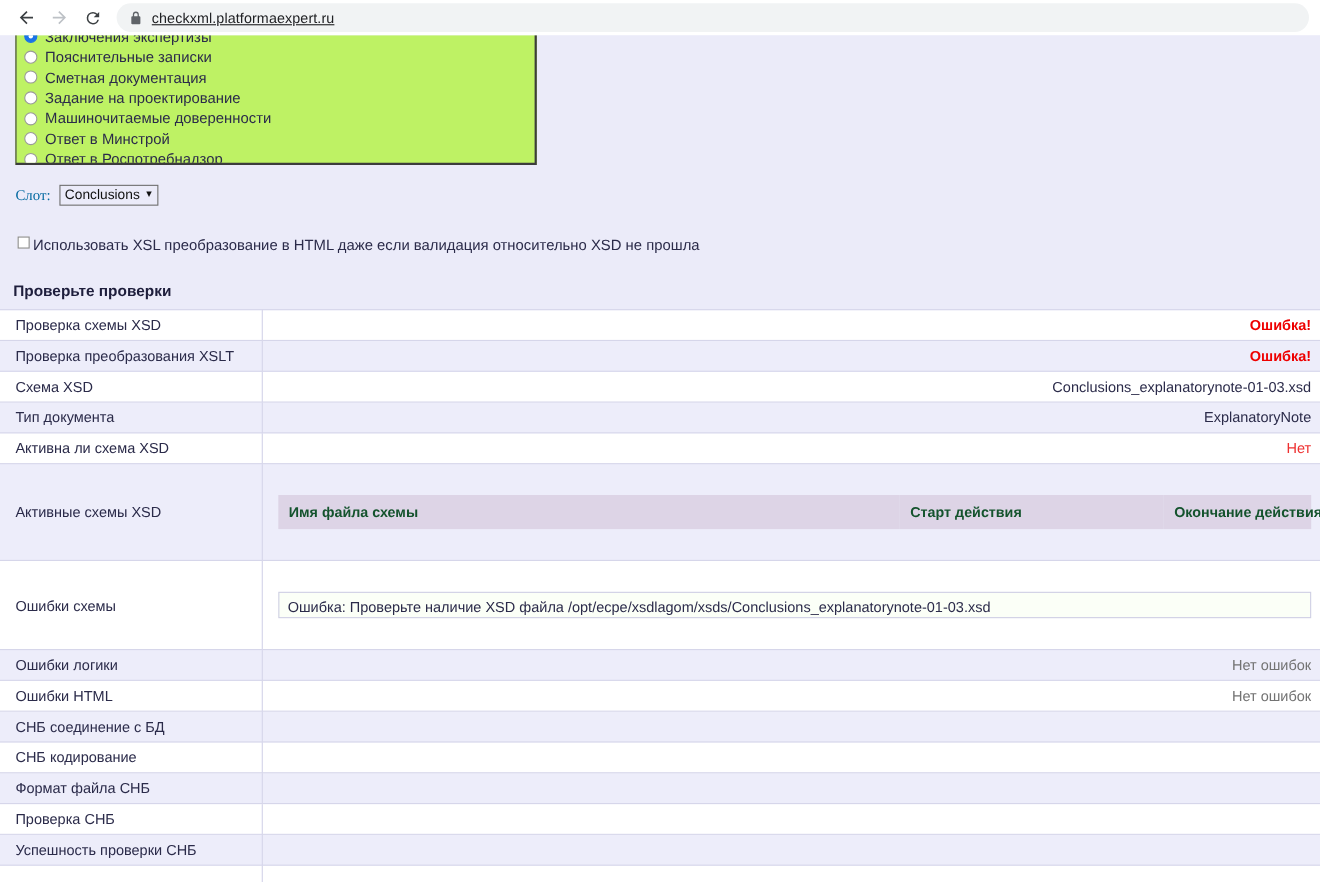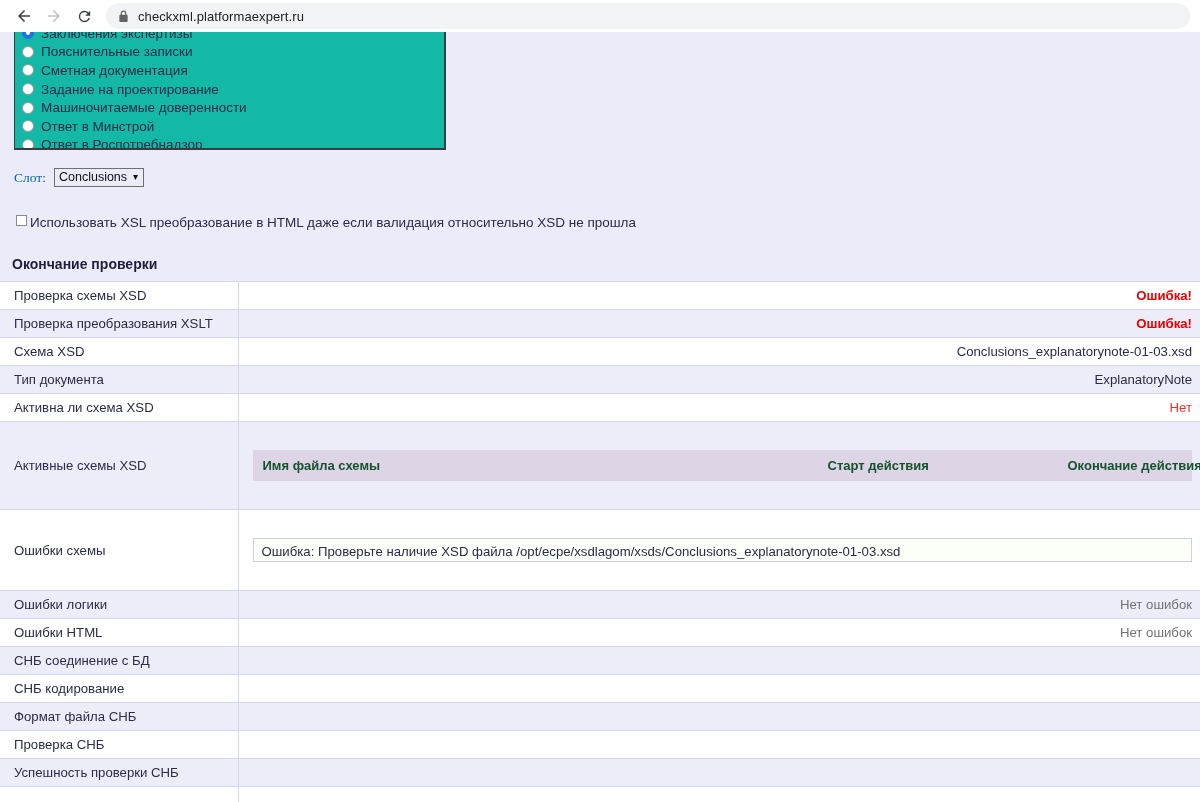--- a/index.html
+++ b/index.html
@@ -39,39 +39,40 @@
     display: flex;
     align-items: center;
     padding: 0 12px;
     gap: 9px;
   }
   .omnibox .url {
     font-size: 13px;
     color: #202124;
     letter-spacing: .1px;
     white-space: nowrap;
+    text-decoration: underline;
   }
   .lock-icon { display: flex; align-items: center; }
 
   
   .page {
     position: relative;
     height: 770px;
     background: #ebebf9;
     overflow: hidden;
   }
 
   .radio-box {
     margin: 0 0 0 14px;
-    width: 432px;
+    width: 474px;
     height: 127px;
     border: 1px solid #3c3c3c;
     border-right-width: 2px;
     border-bottom-width: 2px;
-    background: #14b8a6;
+    background: #bef264;
     padding: 0 0 0 4px;
     overflow: hidden;
     position: relative;
     top: -9px;
   }
   .radio-row {
     display: flex;
     align-items: center;
     height: 18.6px;
     gap: 7px;
@@ -276,21 +277,21 @@
       <span>Conclusions</span>
       <span class="caret">▾</span>
     </span>
   </div>
 
   <div class="checkbox-row">
     <span class="cb-mark"></span>
     <span class="lbl">Использовать XSL преобразование в HTML даже если валидация относительно XSD не прошла</span>
   </div>
 
-  <div class="protocol-title">Окончание проверки</div>
+  <div class="protocol-title">Проверьте проверки</div>
 
   <table class="protocol">
     <tbody>
       <tr class="odd">
         <td class="k">Проверка схемы XSD</td>
         <td class="v"><span class="err-strong">Ошибка!</span></td>
       </tr>
       <tr class="even">
         <td class="k">Проверка преобразования XSLT</td>
         <td class="v"><span class="err-strong">Ошибка!</span></td>

